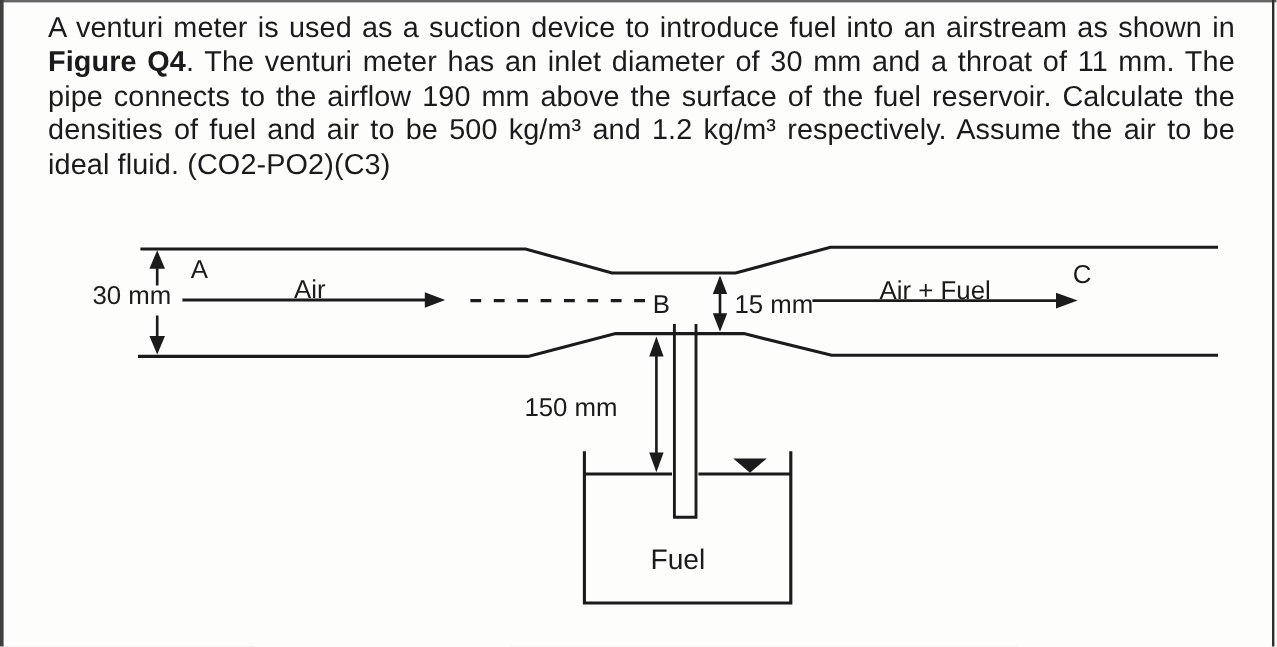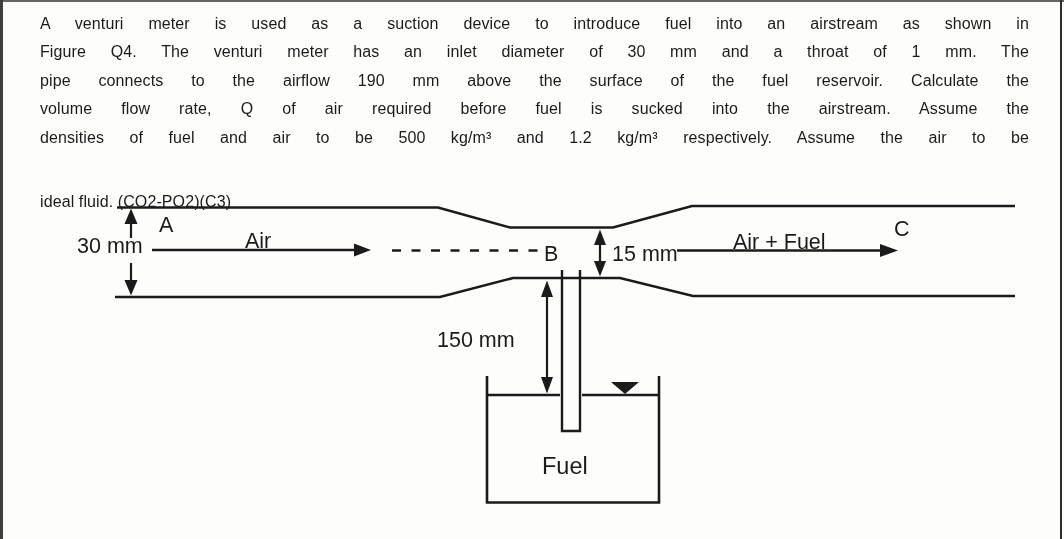--- a/index.html
+++ b/index.html
@@ -16,27 +16,27 @@
   .edge-left  { position: absolute; left: 0; top: 0; width: 3px;  height: 539px; background: #3f3f3f; }
   .edge-right { position: absolute; left: 1060px; top: 0; width: 2px; height: 539px; background: #2e2e2e; }
   .edge-top   { position: absolute; left: 0; top: 0; width: 1064px; height: 2px; background: #4a4a4a; opacity: .85; }
 
   
   .problem {
     position: absolute;
     left: 40px;
     top: 10px;
     width: 989px;
-    font-size: 16px;
+    font-size: 24px;
     line-height: 28.4px;
     letter-spacing: 0.1px;
   }
   .pline { text-align: justify; text-align-last: justify; }
-  .pline.last { text-align: justify; text-align-last: left; margin-top: 36px; }
-  .bold { font-weight: normal; }
+  .pline.last { text-align: justify; text-align-last: left; }
+  .bold { font-weight: bold; }
 
   
   .figure-svg { position: absolute; left: 0; top: 0; width: 1064px; height: 539px; }
   .ink-line   { stroke: #1b1b1b; fill: none; }
   .ink-fill   { fill: #1b1b1b; stroke: none; }
   .fig-label  { font-family: "Liberation Sans", sans-serif; font-size: 21.5px; fill: #1b1b1b; }
   .fig-label-lg { font-family: "Liberation Sans", sans-serif; font-size: 23.5px; fill: #1b1b1b; }
 </style>
 </head>
 <body>
@@ -45,27 +45,24 @@
 
   <div class="edge-top"></div>
   <div class="edge-left"></div>
   <div class="edge-right"></div>
 
   <div class="problem">
     <div class="pline">
       <span>A venturi meter is used as a suction device to introduce fuel into an airstream as shown in</span>
     </div>
     <div class="pline">
-      <span class="bold">Figure Q4</span><span>. The venturi meter has an inlet diameter of 30 mm and a throat of 1 mm. The</span>
+      <span class="bold">Figure Q4</span><span>. The venturi meter has an inlet diameter of 30 mm and a throat of 11 mm. The</span>
     </div>
     <div class="pline">
       <span>pipe connects to the airflow 190 mm above the surface of the fuel reservoir. Calculate the</span>
-    </div>
-    <div class="pline">
-      <span>volume flow rate, Q of air required before fuel is sucked into the airstream. Assume the</span>
     </div>
     <div class="pline">
       <span>densities of fuel and air to be 500 kg/m³ and 1.2 kg/m³ respectively. Assume the air to be</span>
     </div>
     <div class="pline last">
       <span>ideal fluid. (CO2-PO2)(C3)</span>
     </div>
   </div>
 
   <svg class="figure-svg" viewBox="0 0 1064 539">

